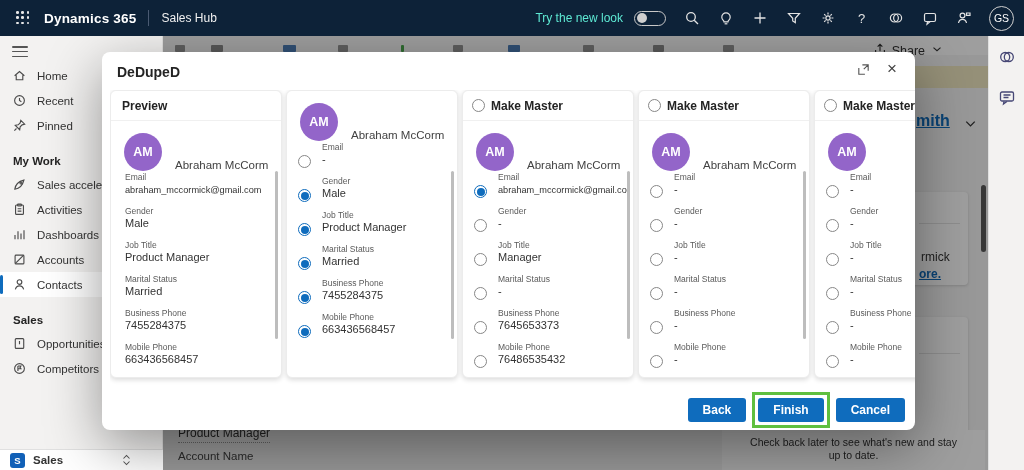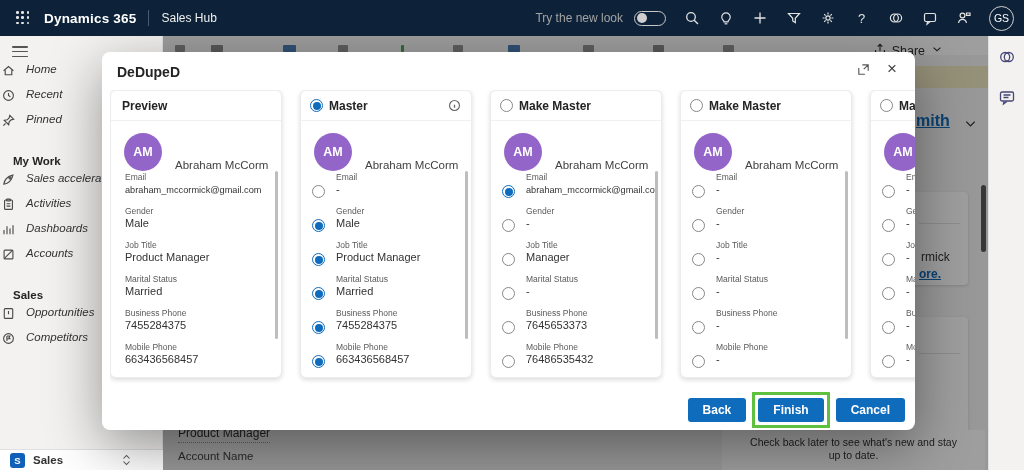--- a/index.html
+++ b/index.html
@@ -7,33 +7,33 @@
   #stage { position:relative; width:1024px; height:470px; }
 
   
   #topbar { position:absolute; left:0; top:0; width:1024px; height:36px; background:var(--header-bg,#0d2238); z-index:50; display:flex; align-items:center; color:#fff; }
   #waffle { width:14px; height:14px; margin-left:16px; display:grid; grid-template-columns:repeat(3,1fr); gap:2px; }
   #waffle i { width:2.6px; height:2.6px; background:#e8e8e8; border-radius:50%; }
   #app-name { font-size:13.5px; font-weight:bold; margin-left:14px; letter-spacing:.2px; }
   #top-divider { width:1px; height:16px; background:#4a5a72; margin:0 12px; }
   #area-name { font-size:12px; color:#f0f0f0; }
   #topbar-right { margin-left:auto; display:flex; align-items:center; gap:17px; padding-right:10px; }
-  #newlook-label { font-size:12px; color:#a3a3a3; }
+  #newlook-label { font-size:12px; color:#5eead4; }
   #newlook-toggle { width:32px; height:15px; border:1px solid #c8c8c8; border-radius:9px; position:relative; margin-left:-6px; }
   #newlook-toggle i { position:absolute; left:2px; top:1.5px; width:10px; height:10px; border-radius:50%; background:#cfcfcf; }
   .tb-ic { width:17px; height:17px; color:#e3e3e3; display:flex; align-items:center; justify-content:center; font-size:13px; }
   .tb-ic svg { width:16px; height:16px; }
   #gs-avatar { width:25px; height:25px; border-radius:50%; border:1.5px solid #cfcfcf; display:flex; align-items:center; justify-content:center; font-size:10.5px; color:#fff; }
 
   
   #sidebar { position:absolute; left:0; top:36px; width:163px; height:434px; background:#f3f2f1; z-index:30; border-right:1px solid #e2e1e0; }
   #hamburger { margin:10px 0 6px 12px; width:16px; }
   #hamburger i { display:block; height:1.6px; background:#555; margin:3.2px 0; border-radius:1px; }
   .side-group { height:34px; display:flex; align-items:flex-end; padding:0 0 5px 13px; font-size:11.5px; font-weight:bold; color:#242424; }
-  .side-item { height:25px; display:flex; align-items:flex-start; padding-left:1px; color:#333; position:relative; cursor:pointer;font-style:italic; }
+  .side-item { height:25px; display:flex; align-items:center; padding-left:12px; color:#333; position:relative; cursor:pointer; }
   .side-item.selected { background:#ffffff; }
   .side-item.selected::before { content:""; position:absolute; left:0; top:3px; bottom:3px; width:3px; background:#0f6cbd; border-radius:2px; }
   .side-item .s-ic { width:16px; height:16px; color:#4a4a4a; margin-right:9px; flex:none; }
   .side-item .s-ic svg { width:15px; height:15px; }
   .side-item .s-label { font-size:11.5px; white-space:nowrap; }
   #area-switcher { position:absolute; left:0; bottom:0; width:163px; height:21px; background:#ffffff; border-top:1px solid #e0e0e0; display:flex; align-items:center; z-index:2; }
   #area-badge { width:15px; height:15px; background:#1160b7; color:#fff; font-size:9.5px; font-weight:bold; border-radius:3px; display:flex; align-items:center; justify-content:center; margin:0 8px 0 10px; }
   #area-label { font-size:11.5px; font-weight:bold; color:#333; }
   #area-chevrons { margin-left:auto; margin-right:32px; color:#555; display:flex; flex-direction:column; gap:0px; }
   #area-chevrons svg { width:9px; height:6px; display:block; }
@@ -67,21 +67,21 @@
   #rightrail { position:absolute; right:0; top:36px; width:36px; height:434px; background:#f3f2f1; border-left:1px solid #e0e0e0; z-index:30; display:flex; flex-direction:column; align-items:center; padding-top:12px; gap:22px; }
   .rail-ic { width:18px; height:18px; color:#464775; }
   .rail-ic svg { width:18px; height:18px; }
 
   
   #modal { position:absolute; left:102px; top:52px; width:813px; height:378px; background:#fff; border-radius:8px; box-shadow:0 16px 55px rgba(0,0,0,.4); z-index:40; }
   #modal-title { position:absolute; left:15px; top:12px; font-size:14px; font-weight:bold; color:#242424; }
   #modal-popout { position:absolute; right:43px; top:10px; width:16px; height:16px; color:#555; }
   #modal-popout svg { width:15px; height:15px; }
   #modal-close { position:absolute; right:14px; top:6px; width:18px; height:22px; color:#444; font-size:17px; line-height:22px; text-align:center; }
-  #cards { position:absolute; left:8px; top:38px; width:805px; height:296px; display:flex; gap:18px; overflow:hidden; }
+  #cards { position:absolute; left:8px; top:38px; width:805px; height:296px; display:flex; gap:4px; overflow:hidden; }
   .card { flex:none; width:172px; height:288px; background:#fff; border:1px solid #ececec; border-radius:6px; box-shadow:0 1.5px 5px rgba(0,0,0,.14); position:relative; overflow:hidden; }
   .card-head { height:30px; display:flex; align-items:center; padding:0 9px; border-bottom:1px solid #f0f0f0; }
   .card-head .h-label { font-size:12px; font-weight:bold; color:#242424; margin-left:6px; white-space:nowrap; }
   .card-head .info-ic { margin-left:auto; width:15px; height:15px; color:#666; }
   .card-head .info-ic svg { width:15px; height:15px; }
   .radio { flex:none; width:13px; height:13px; border:1px solid #878787; border-radius:50%; background:#fff; position:relative; }
   .radio.checked { border:1.5px solid #0f6cbd; }
   .radio.checked::after { content:""; position:absolute; inset:1.5px; border-radius:50%; background:#0f6cbd; }
   .avatar-row { height:50px; display:flex; align-items:flex-end; padding:0 13px; }
   .avatar { flex:none; width:38px; height:38px; border-radius:50%; background:var(--avatar,#9365c9); color:#fff; font-size:12.5px; font-weight:bold; display:flex; align-items:center; justify-content:center; }
@@ -270,20 +270,27 @@
             </svg></span>
           <span class="s-label">Dashboards</span>
         </div>
         <div class="side-item">
           <span class="s-ic"><svg viewBox="0 0 16 16" fill="none" stroke="currentColor" stroke-width="1.2">
               <rect x="3.3" y="3.3" width="9.4" height="9.4" rx="1"></rect>
               <path d="M3.6 12.2 12.2 3.6"></path>
             </svg></span>
           <span class="s-label">Accounts</span>
         </div>
+        <div class="side-item selected">
+          <span class="s-ic"><svg viewBox="0 0 16 16" fill="none" stroke="currentColor" stroke-width="1.2">
+              <circle cx="8" cy="5.4" r="2.5"></circle>
+              <path d="M3.6 13.3c.6-2.5 2.2-3.8 4.4-3.8s3.8 1.3 4.4 3.8"></path>
+            </svg></span>
+          <span class="s-label">Contacts</span>
+        </div>
         <div class="side-group">Sales</div>
         <div class="side-item">
           <span class="s-ic"><svg viewBox="0 0 16 16" fill="none" stroke="currentColor" stroke-width="1.2">
               <rect x="3.5" y="2.8" width="9" height="10.4" rx="1"></rect>
               <path d="M8 5.4v3.4M8 10.8h.01"></path>
             </svg></span>
           <span class="s-label">Opportunities</span>
         </div>
         <div class="side-item">
           <span class="s-ic"><svg viewBox="0 0 16 16" fill="none" stroke="currentColor" stroke-width="1.2">
@@ -355,28 +362,20 @@
               <div class="f-value">7455284375</div>
             </div>
             <div class="field">
               <div class="f-label">Mobile Phone</div>
               <div class="f-value">663436568457</div>
             </div>
           </div>
           <div class="scroll-thumb"></div>
         </div>
         <div class="card has-radio">
-          <div class="card-head">
-            <span class="radio checked"></span>
-            <span class="h-label">Master</span>
-            <span class="info-ic"><svg viewBox="0 0 16 16" fill="none" stroke="currentColor" stroke-width="1.2">
-                <circle cx="8" cy="8" r="5.3"></circle>
-                <path d="M8 7.3v3.2M8 5.3h.01" stroke-width="1.4"></path>
-              </svg></span>
-          </div>
           <div class="avatar-row">
             <span class="avatar">AM</span>
             <span class="c-name">Abraham McCormick</span>
           </div>
           <div class="fields">
             <div class="field">
               <span class="radio"></span>
               <div class="f-label">Email</div>
               <div class="f-value">-</div>
             </div>

